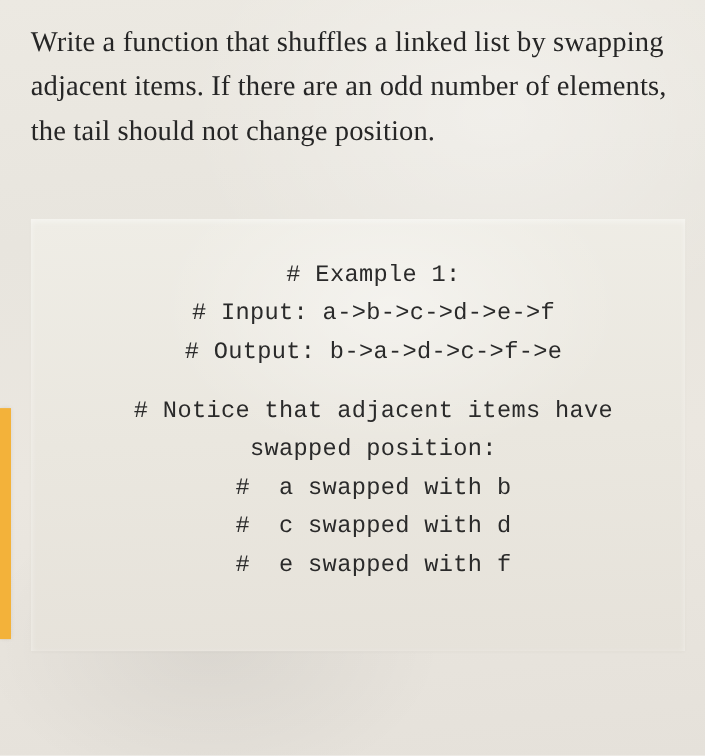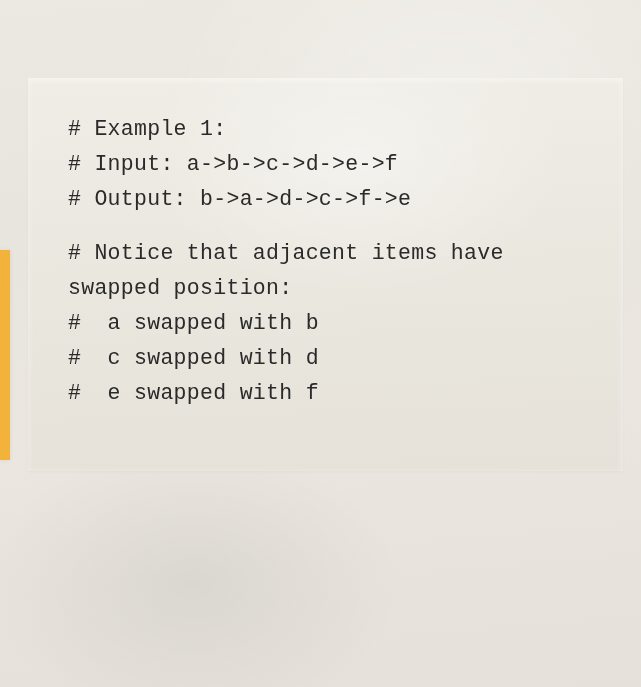--- a/index.html
+++ b/index.html
@@ -46,20 +46,21 @@
     background: #f3b23a;
     box-shadow: 0 0 4px rgba(0,0,0,0.08);
   }
   .code-card {
     background: linear-gradient(178deg, #efede6 0%, #eae7df 50%, #e6e2da 100%);
     padding: 34px 12px 60px 40px;
     box-shadow:
       inset 0 2px 6px rgba(255,255,255,0.5),
       0 1px 3px rgba(0,0,0,0.03);
     position: relative;
+    text-align: center;
   }
   .code-card::before {
     content: "";
     position: absolute;
     inset: 0;
     background: radial-gradient(ellipse 300px 200px at 55% 20%, rgba(255,255,255,0.4), transparent 70%);
     pointer-events: none;
   }
   .code {
     font-family: Menlo, Consolas, "Courier New", monospace;
@@ -71,20 +72,21 @@
     position: relative;
   }
   .gap { height: 20px; }
 </style>
 </head>
 <body>
 <div class="page-bg"></div>
 
 <div class="content">
 
+  <div class="prompt">Write a function that shuffles a linked list by swapping adjacent items. If there are an odd number of elements, the tail should not change position.</div>
 
   <div class="code-wrap">
     <div class="accent-bar"></div>
     <div class="code-card">
       <div class="code"><span># Example 1:</span>
 <span># Input: a-&gt;b-&gt;c-&gt;d-&gt;e-&gt;f</span>
 <span># Output: b-&gt;a-&gt;d-&gt;c-&gt;f-&gt;e</span>
 <div class="gap"></div><span># Notice that adjacent items have</span>
 <span>swapped position:</span>
 <span>#  a swapped with b</span>

